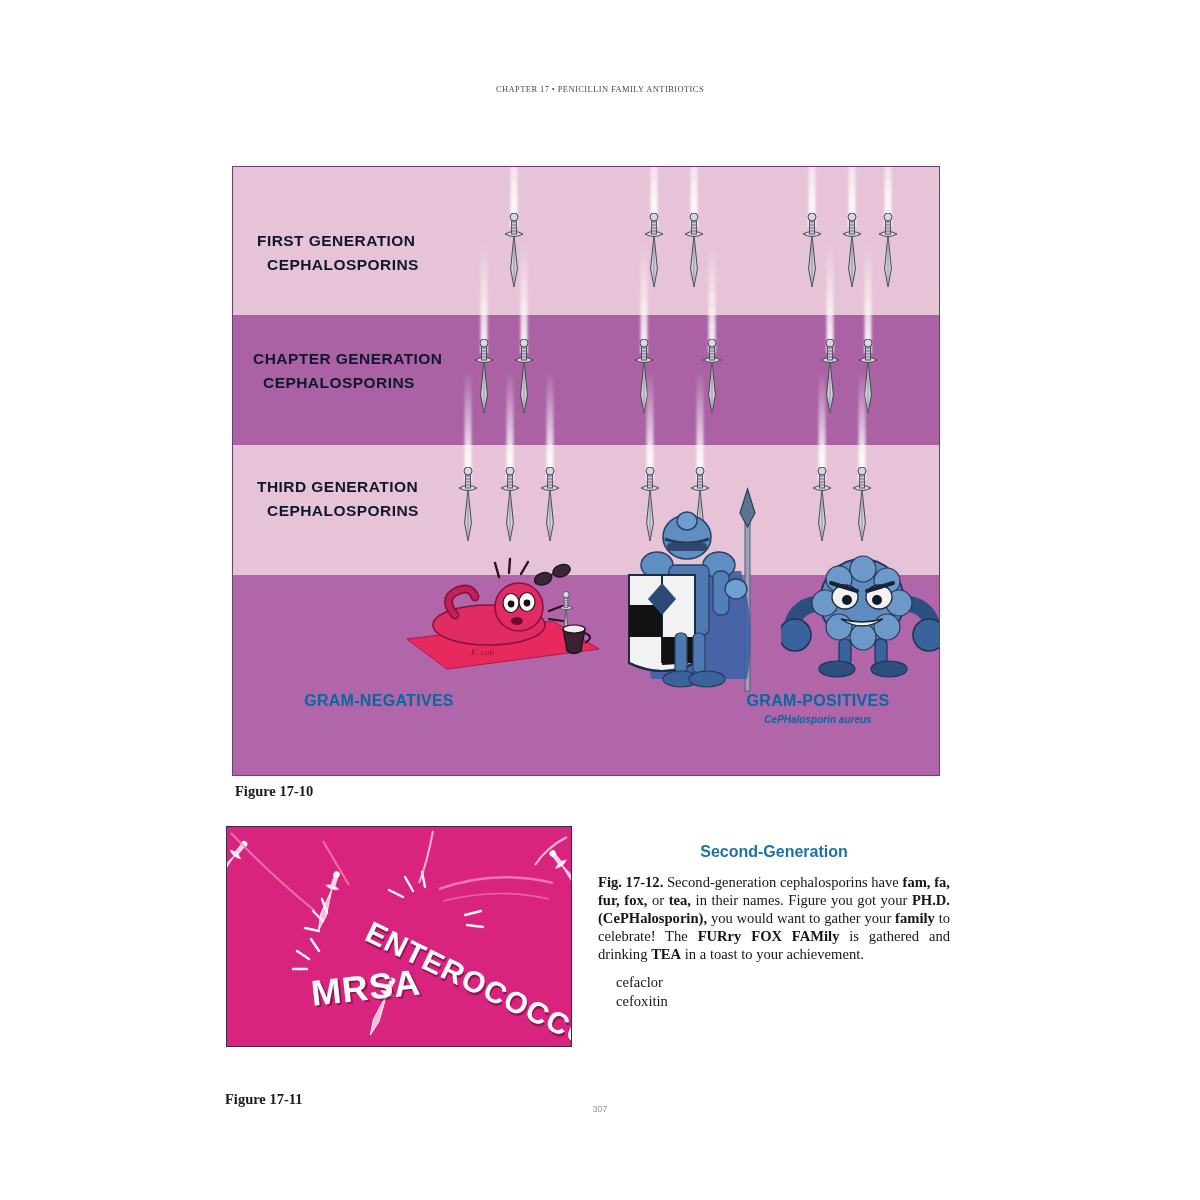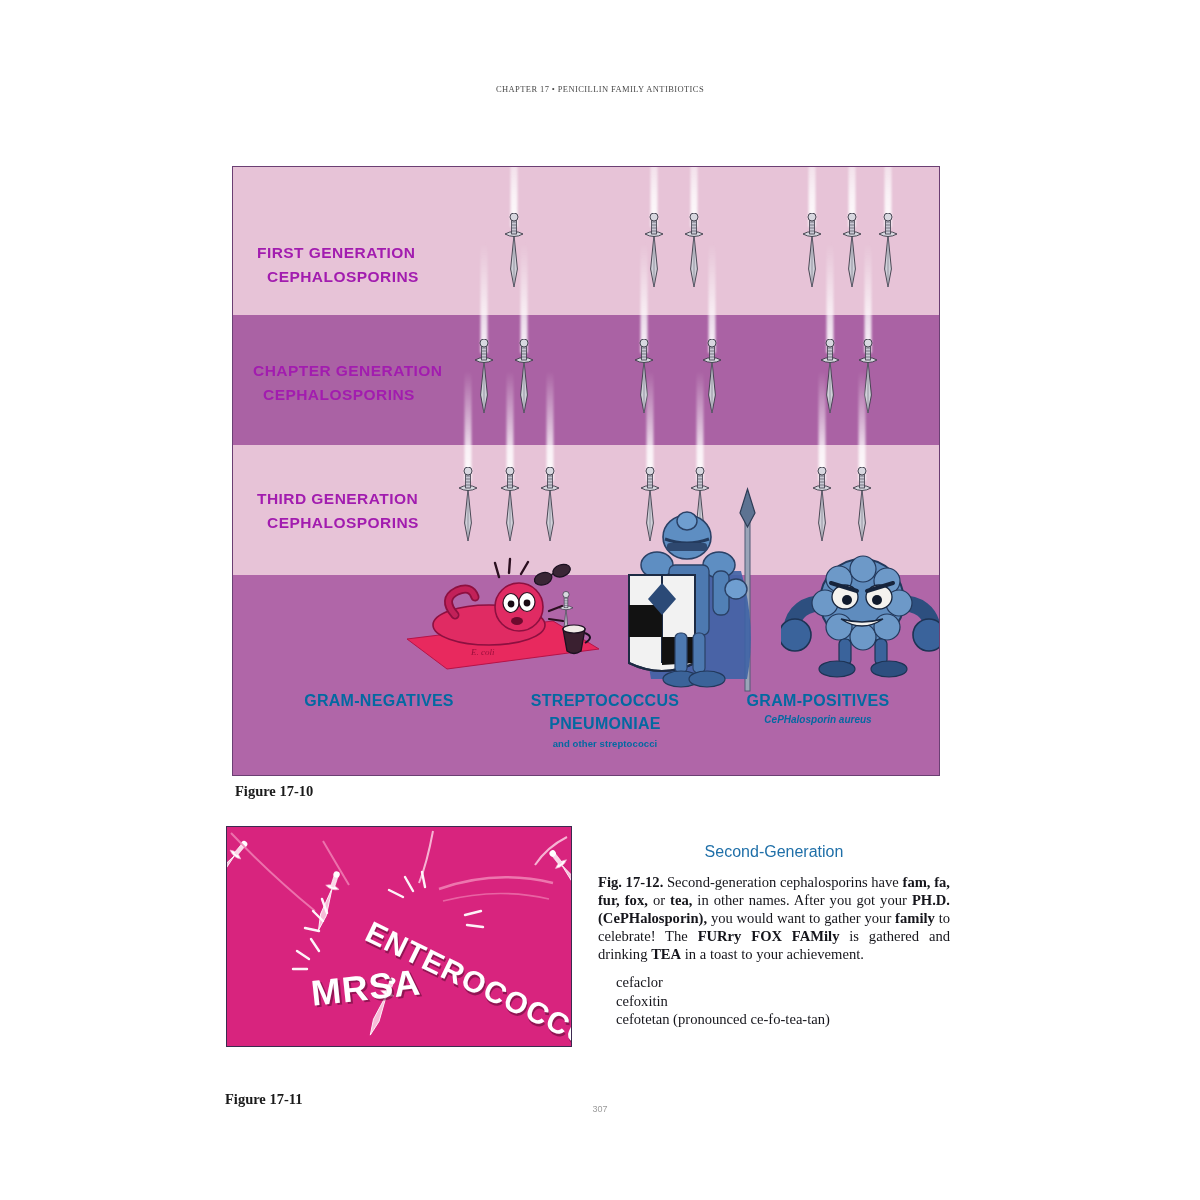--- a/index.html
+++ b/index.html
@@ -34,24 +34,23 @@
   .band.b1{top:0;height:148px;background:#e7c3d7;}
   .band.b2{top:148px;height:130px;background:#aa62a4;}
   .band.b3{top:278px;height:130px;background:#e7c3d7;}
   .band.b4{top:408px;height:200px;background:#b066a8;}
 
   .gen-label{
     position:absolute;
     font-family:"Liberation Sans", sans-serif;
     font-weight:bold;font-size:15.5px;
     letter-spacing:.45px;
-    color:#a21caf;
+    color:#0f172a;
     line-height:1.55;
     text-align:left;
-    margin-top:12px;
   }
   .gen-label .l2{display:block;padding-left:10px;}
   .g1{left:24px;top:62px;}
   .g2{left:20px;top:180px;}
   .g3{left:24px;top:308px;}
 
   
   .dagger{position:absolute;}
   .dagger .beam{
     position:absolute;left:50%;transform:translateX(-50%);
@@ -107,21 +106,21 @@
   .w-mrsa{left:84px;top:140px;font-size:36px;transform:rotate(-6deg);}
   .w-entero{left:148px;top:88px;font-size:30px;transform:rotate(26deg);transform-origin:left top;}
 
   
   .col-right{
     position:absolute;left:598px;top:843px;width:352px;
   }
   .sec-head{
     text-align:center;
     font-family:"Liberation Sans", sans-serif;
-    font-weight:normal;font-size:16px;
+    font-weight:bold;font-size:16px;
     color:#1f6fa8;
     margin:0 0 12px 0;
   }
   .body-par{
     font-family:"Liberation Serif", serif;
     font-size:14.6px;line-height:1.24;
     color:#15151b;
     text-align:justify;
     margin:0;
   }
@@ -404,25 +403,20 @@
 
       <rect x="58" y="94" width="12" height="26" rx="5" fill="#3a639b" stroke="#1d3354" stroke-width="1.2"></rect>
       <rect x="94" y="94" width="12" height="26" rx="5" fill="#3a639b" stroke="#1d3354" stroke-width="1.2"></rect>
       <ellipse cx="56" cy="124" rx="18" ry="8" fill="#2d4f7f" stroke="#1d3354" stroke-width="1.2"></ellipse>
       <ellipse cx="108" cy="124" rx="18" ry="8" fill="#2d4f7f" stroke="#1d3354" stroke-width="1.2"></ellipse>
     </svg>
 
     <div class="blabel bl-gn">
       <span>GRAM-NEGATIVES</span>
     </div>
-    <div class="blabel bl-sp">
-      <span>STREPTOCOCCUS</span><br>
-      <span>PNEUMONIAE</span>
-      <span class="sub-small">and other streptococci</span>
-    </div>
     <div class="blabel bl-gp">
       <span>GRAM-POSITIVES</span>
       <span class="sub-italic">CePHalosporin aureus</span>
     </div>
   </div>
 
   <div class="caption cap10">Figure 17-10</div>
 
   <div class="fig11">
     <svg width="344" height="219" style="position:absolute;left:0;top:0">
@@ -470,38 +464,35 @@
 
   <div class="col-right">
     <div class="sec-head">Second-Generation</div>
 
     <p class="body-par">
       <b>Fig. 17-12.</b>
       <span>Second-generation cephalosporins have</span>
       <b>fam, fa, fur, fox,</b>
       <span>or</span>
       <b>tea,</b>
-      <span>in other names. After you got your</span>
+      <span>in their names. Figure you got your</span>
       <b>PH.D. (CePHalosporin),</b>
       <span>you would want to gather your</span>
       <b>family</b>
       <span>to celebrate! The</span>
       <b>FURry FOX FAMily</b>
       <span>is gathered and drinking</span>
       <b>TEA</b>
       <span>in a toast to your achievement.</span>
     </p>
 
     <ul class="drug-list">
       <li>
         <span>cefaclor</span>
       </li>
       <li>
         <span>cefoxitin</span>
       </li>
-      <li>
-        <span>cefotetan (pronounced ce-fo-tea-tan)</span>
-      </li>
     </ul>
   </div>
 
   <div class="page-num">307</div>
 </div>
 
 </body></html>

